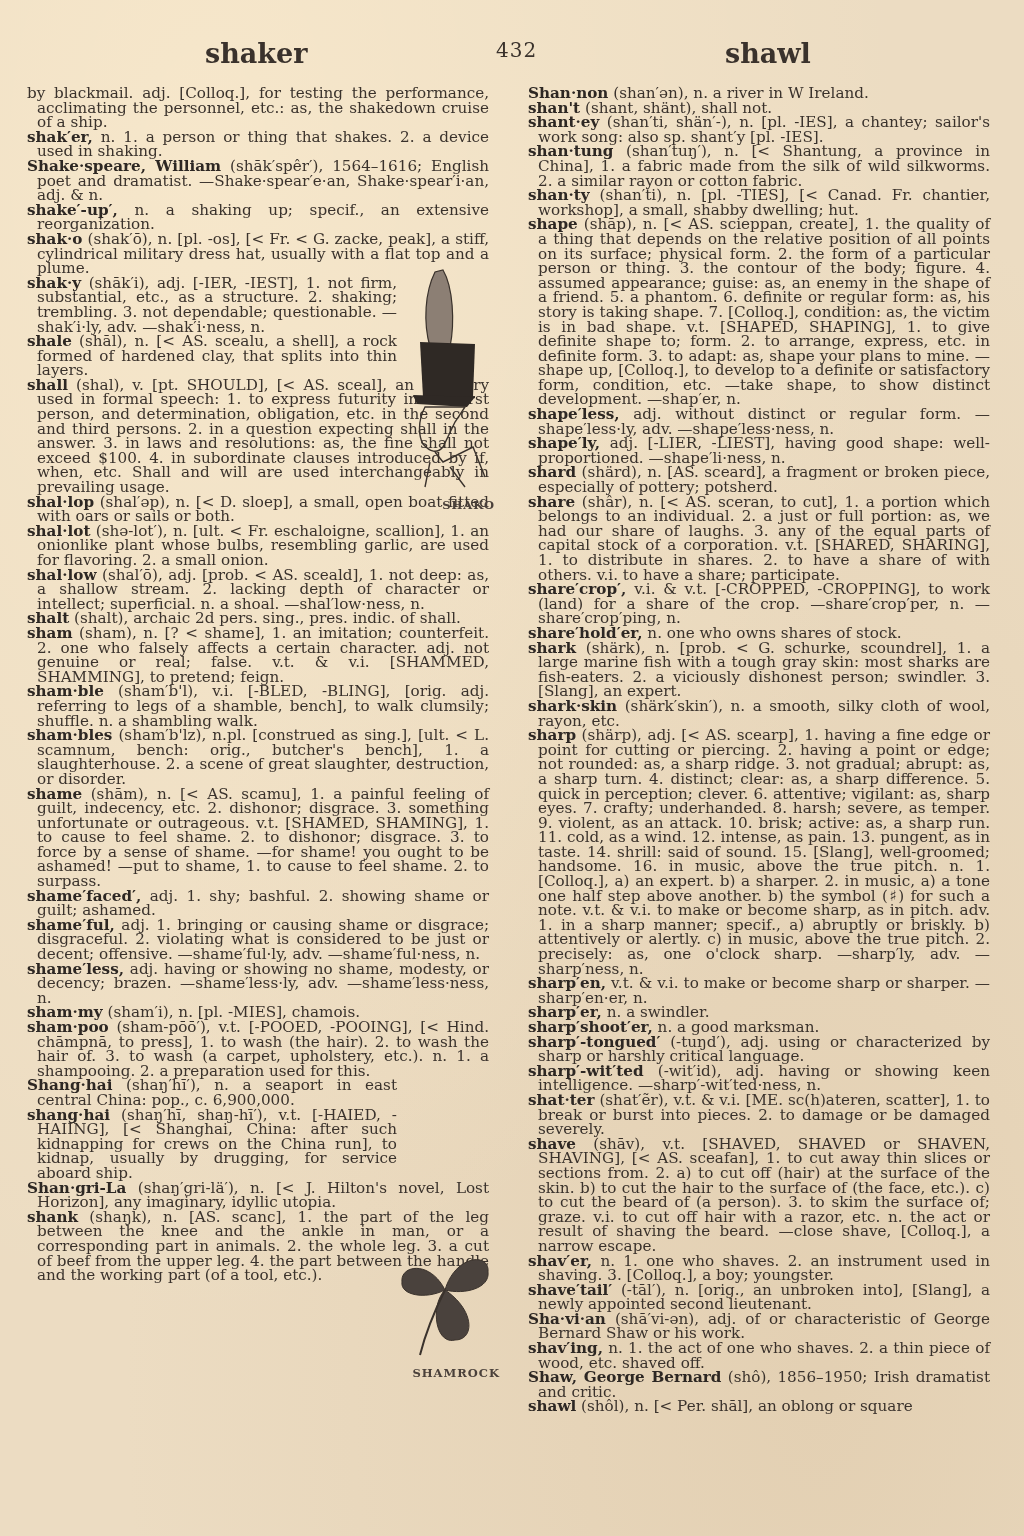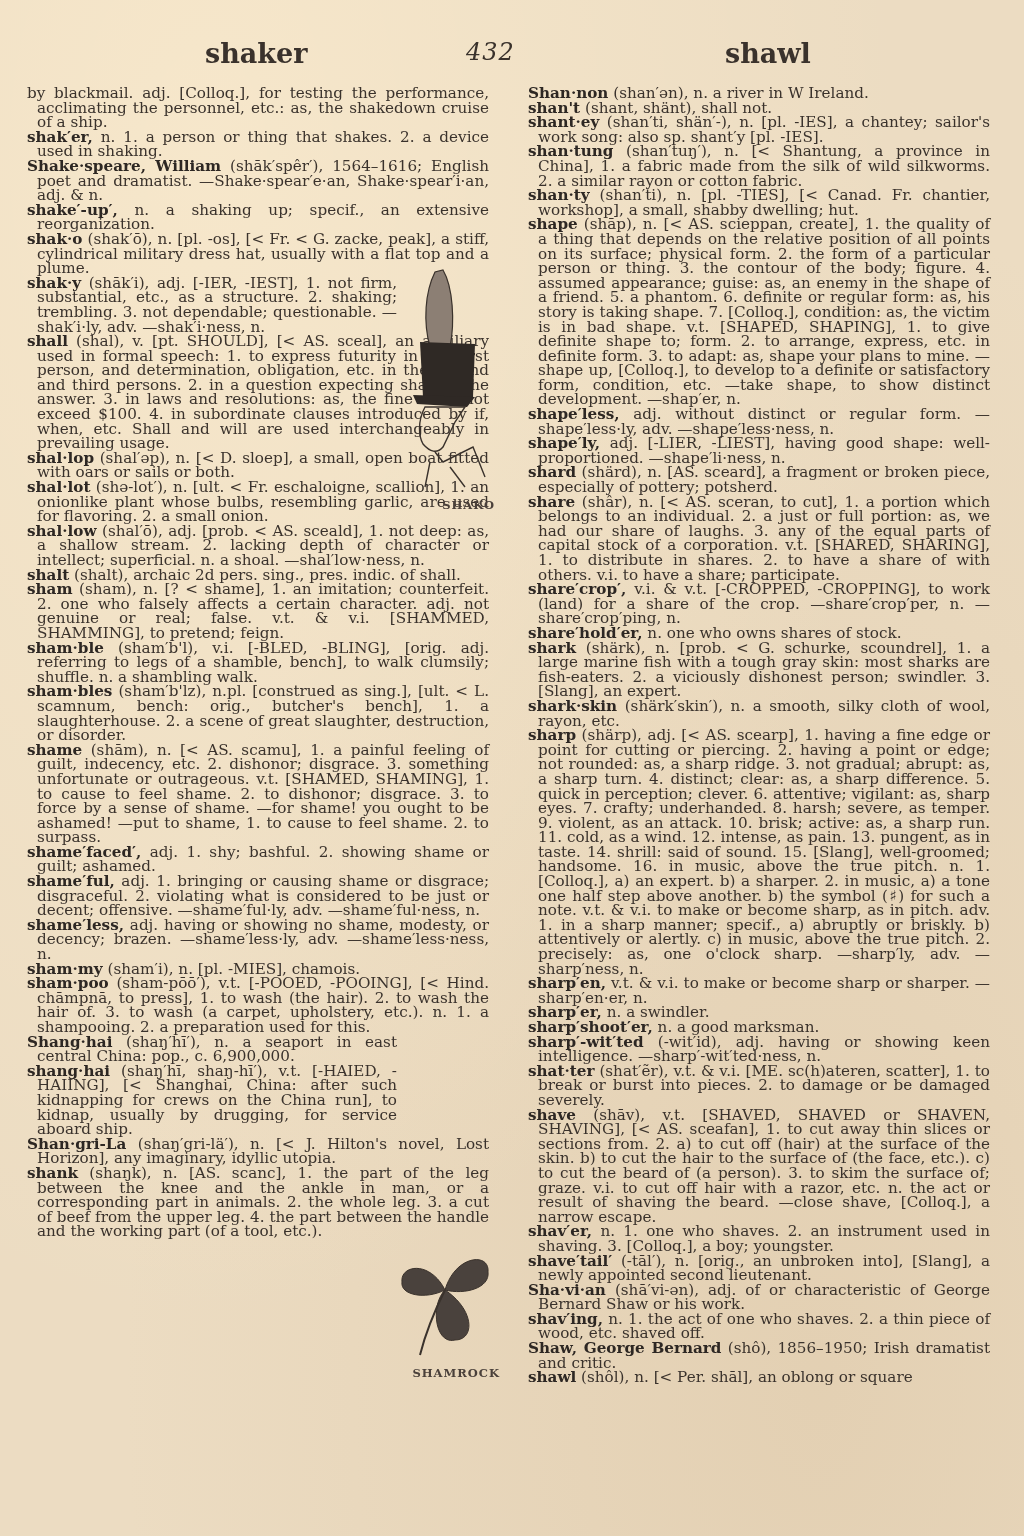--- a/index.html
+++ b/index.html
@@ -13,21 +13,21 @@
     font-family: "DejaVu Serif", "Liberation Serif", serif;
     position: relative;
   }
   .header {
     position: absolute; top: 38px; left: 0; width: 1005px; height: 50px;
   }
   .guide-left, .guide-right, .page-num {
     position: absolute; top: 0; font-weight: bold; font-size: 27px; color: #3a322c;
   }
   .guide-left { left: 205px; }
-  .page-num { left: 466px; font-style: italic; font-weight: normal; font-size: 24px; letter-spacing: 1px; }
+  .page-num { left: 496px; font-weight: normal; font-size: 20px; letter-spacing: 1px; }
   .guide-right { left: 725px; }
   .col {
     position: absolute; top: 86px; width: 462px;
     font-size: 15.2px; line-height: 14.6px;
   }
   .col.left { left: 27px; }
   .col.right { left: 528px; }
   .entry {
     padding-left: 10px; text-indent: -10px; text-align: justify;
     margin: 0;
@@ -52,20 +52,21 @@
   <span class="guide-right">shawl</span>
 </div>
 
 <div class="col left" id="left-col">
     <p class="entry"><span>by blackmail. adj. [Colloq.], for testing the performance, acclimating the personnel, etc.: as, the shakedown cruise of a ship.</span></p>
     <p class="entry"><b>shak′er,</b> <span>n. 1. a person or thing that shakes. 2. a device used in shaking.</span></p>
     <p class="entry"><b>Shake·speare, William</b> <span>(shāk′spêr′), 1564–1616; English poet and dramatist. —Shake·spear′e·an, Shake·spear′i·an, adj. &amp; n.</span></p>
     <p class="entry"><b>shake′-up′,</b> <span>n. a shaking up; specif., an extensive reorganization.</span></p>
     <p class="entry"><b>shak·o</b> <span>(shak′ō), n. [pl. -os], [&lt; Fr. &lt; G. zacke, peak], a stiff, cylindrical military dress hat, usually with a flat top and a plume.</span></p>
     <p class="entry narrow"><b>shak·y</b> <span>(shāk′i), adj. [-IER, -IEST], 1. not firm, substantial, etc., as a structure. 2. shaking; trembling. 3. not dependable; questionable. —shak′i·ly, adv. —shak′i·ness, n.</span></p>
+    <p class="entry narrow"><b>shale</b> <span>(shāl), n. [&lt; AS. scealu, a shell], a rock formed of hardened clay, that splits into thin layers.</span></p>
     <p class="entry"><b>shall</b> <span>(shal), v. [pt. SHOULD], [&lt; AS. sceal], an auxiliary used in formal speech: 1. to express futurity in the first person, and determination, obligation, etc. in the second and third persons. 2. in a question expecting shall in the answer. 3. in laws and resolutions: as, the fine shall not exceed $100. 4. in subordinate clauses introduced by if, when, etc. Shall and will are used interchangeably in prevailing usage.</span></p>
     <p class="entry"><b>shal·lop</b> <span>(shal′əp), n. [&lt; D. sloep], a small, open boat fitted with oars or sails or both.</span></p>
     <p class="entry"><b>shal·lot</b> <span>(shə-lot′), n. [ult. &lt; Fr. eschaloigne, scallion], 1. an onionlike plant whose bulbs, resembling garlic, are used for flavoring. 2. a small onion.</span></p>
     <p class="entry"><b>shal·low</b> <span>(shal′ō), adj. [prob. &lt; AS. sceald], 1. not deep: as, a shallow stream. 2. lacking depth of character or intellect; superficial. n. a shoal. —shal′low·ness, n.</span></p>
     <p class="entry"><b>shalt</b> <span>(shalt), archaic 2d pers. sing., pres. indic. of shall.</span></p>
     <p class="entry"><b>sham</b> <span>(sham), n. [? &lt; shame], 1. an imitation; counterfeit. 2. one who falsely affects a certain character. adj. not genuine or real; false. v.t. &amp; v.i. [SHAMMED, SHAMMING], to pretend; feign.</span></p>
     <p class="entry"><b>sham·ble</b> <span>(sham′b'l), v.i. [-BLED, -BLING], [orig. adj. referring to legs of a shamble, bench], to walk clumsily; shuffle. n. a shambling walk.</span></p>
     <p class="entry"><b>sham·bles</b> <span>(sham′b'lz), n.pl. [construed as sing.], [ult. &lt; L. scamnum, bench: orig., butcher's bench], 1. a slaughterhouse. 2. a scene of great slaughter, destruction, or disorder.</span></p>
     <p class="entry"><b>shame</b> <span>(shām), n. [&lt; AS. scamu], 1. a painful feeling of guilt, indecency, etc. 2. dishonor; disgrace. 3. something unfortunate or outrageous. v.t. [SHAMED, SHAMING], 1. to cause to feel shame. 2. to dishonor; disgrace. 3. to force by a sense of shame. —for shame! you ought to be ashamed! —put to shame, 1. to cause to feel shame. 2. to surpass.</span></p>
     <p class="entry"><b>shame′faced′,</b> <span>adj. 1. shy; bashful. 2. showing shame or guilt; ashamed.</span></p>
@@ -90,20 +91,21 @@
     <p class="entry"><b>shard</b> <span>(shärd), n. [AS. sceard], a fragment or broken piece, especially of pottery; potsherd.</span></p>
     <p class="entry"><b>share</b> <span>(shâr), n. [&lt; AS. sceran, to cut], 1. a portion which belongs to an individual. 2. a just or full portion: as, we had our share of laughs. 3. any of the equal parts of capital stock of a corporation. v.t. [SHARED, SHARING], 1. to distribute in shares. 2. to have a share of with others. v.i. to have a share; participate.</span></p>
     <p class="entry"><b>share′crop′,</b> <span>v.i. &amp; v.t. [-CROPPED, -CROPPING], to work (land) for a share of the crop. —share′crop′per, n. —share′crop′ping, n.</span></p>
     <p class="entry"><b>share′hold′er,</b> <span>n. one who owns shares of stock.</span></p>
     <p class="entry"><b>shark</b> <span>(shärk), n. [prob. &lt; G. schurke, scoundrel], 1. a large marine fish with a tough gray skin: most sharks are fish-eaters. 2. a viciously dishonest person; swindler. 3. [Slang], an expert.</span></p>
     <p class="entry"><b>shark·skin</b> <span>(shärk′skin′), n. a smooth, silky cloth of wool, rayon, etc.</span></p>
     <p class="entry"><b>sharp</b> <span>(shärp), adj. [&lt; AS. scearp], 1. having a fine edge or point for cutting or piercing. 2. having a point or edge; not rounded: as, a sharp ridge. 3. not gradual; abrupt: as, a sharp turn. 4. distinct; clear: as, a sharp difference. 5. quick in perception; clever. 6. attentive; vigilant: as, sharp eyes. 7. crafty; underhanded. 8. harsh; severe, as temper. 9. violent, as an attack. 10. brisk; active: as, a sharp run. 11. cold, as a wind. 12. intense, as pain. 13. pungent, as in taste. 14. shrill: said of sound. 15. [Slang], well-groomed; handsome. 16. in music, above the true pitch. n. 1. [Colloq.], a) an expert. b) a sharper. 2. in music, a) a tone one half step above another. b) the symbol (♯) for such a note. v.t. &amp; v.i. to make or become sharp, as in pitch. adv. 1. in a sharp manner; specif., a) abruptly or briskly. b) attentively or alertly. c) in music, above the true pitch. 2. precisely: as, one o'clock sharp. —sharp′ly, adv. —sharp′ness, n.</span></p>
     <p class="entry"><b>sharp′en,</b> <span>v.t. &amp; v.i. to make or become sharp or sharper. —sharp′en·er, n.</span></p>
     <p class="entry"><b>sharp′er,</b> <span>n. a swindler.</span></p>
     <p class="entry"><b>sharp′shoot′er,</b> <span>n. a good marksman.</span></p>
+    <p class="entry"><b>sharp′-tongued′</b> <span>(-tuŋd′), adj. using or characterized by sharp or harshly critical language.</span></p>
     <p class="entry"><b>sharp′-wit′ted</b> <span>(-wit′id), adj. having or showing keen intelligence. —sharp′-wit′ted·ness, n.</span></p>
     <p class="entry"><b>shat·ter</b> <span>(shat′ẽr), v.t. &amp; v.i. [ME. sc(h)ateren, scatter], 1. to break or burst into pieces. 2. to damage or be damaged severely.</span></p>
     <p class="entry"><b>shave</b> <span>(shāv), v.t. [SHAVED, SHAVED or SHAVEN, SHAVING], [&lt; AS. sceafan], 1. to cut away thin slices or sections from. 2. a) to cut off (hair) at the surface of the skin. b) to cut the hair to the surface of (the face, etc.). c) to cut the beard of (a person). 3. to skim the surface of; graze. v.i. to cut off hair with a razor, etc. n. the act or result of shaving the beard. —close shave, [Colloq.], a narrow escape.</span></p>
     <p class="entry"><b>shav′er,</b> <span>n. 1. one who shaves. 2. an instrument used in shaving. 3. [Colloq.], a boy; youngster.</span></p>
     <p class="entry"><b>shave′tail′</b> <span>(-tāl′), n. [orig., an unbroken into], [Slang], a newly appointed second lieutenant.</span></p>
     <p class="entry"><b>Sha·vi·an</b> <span>(shā′vi-ən), adj. of or characteristic of George Bernard Shaw or his work.</span></p>
     <p class="entry"><b>shav′ing,</b> <span>n. 1. the act of one who shaves. 2. a thin piece of wood, etc. shaved off.</span></p>
     <p class="entry"><b>Shaw, George Bernard</b> <span>(shô), 1856–1950; Irish dramatist and critic.</span></p>
     <p class="entry"><b>shawl</b> <span>(shôl), n. [&lt; Per. shāl], an oblong or square</span></p>
   </div>

